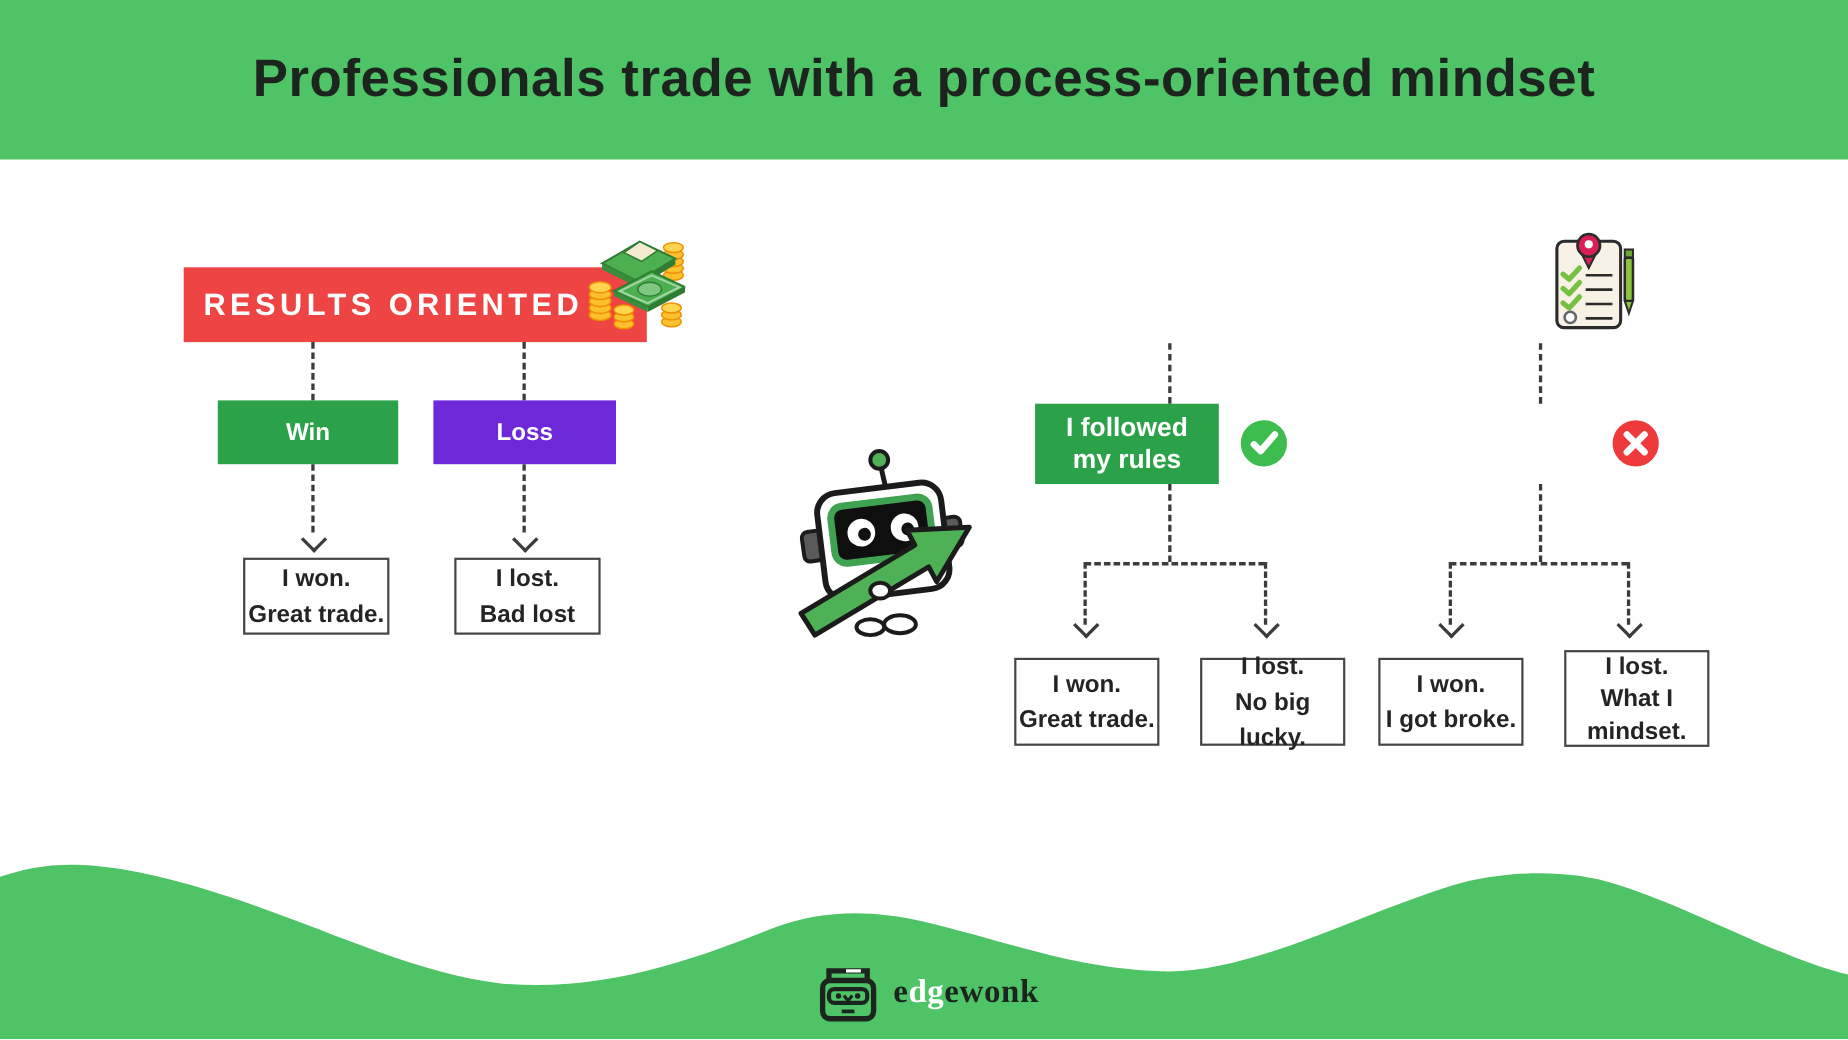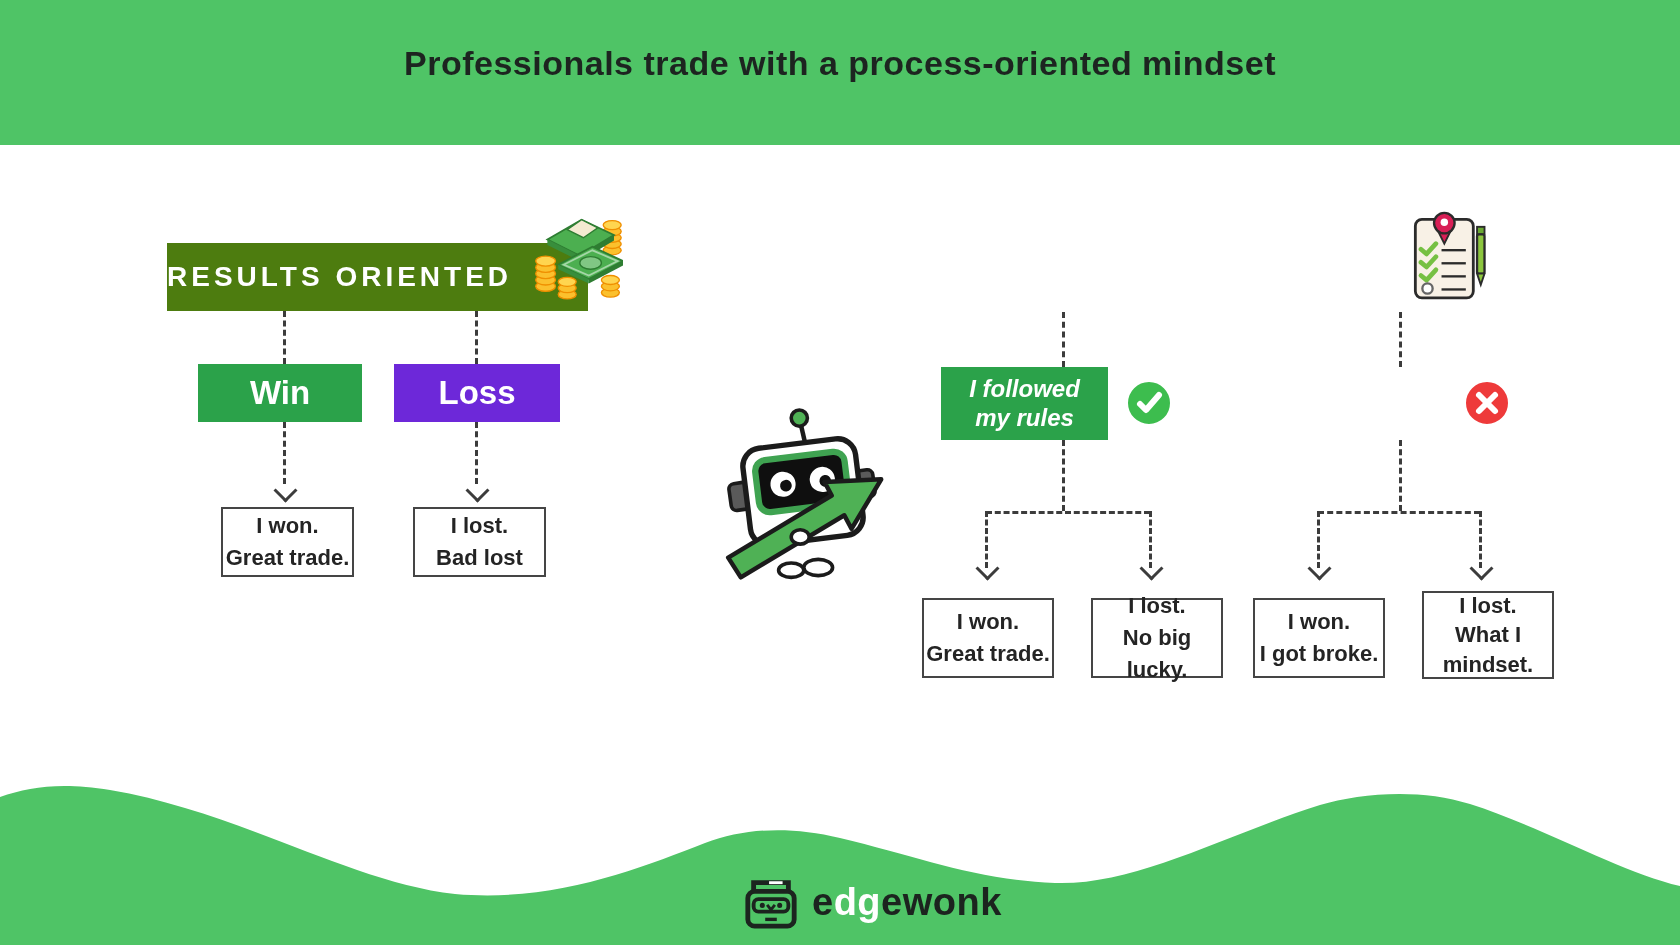--- a/index.html
+++ b/index.html
@@ -4,65 +4,65 @@
 <style>
   html,body{margin:0;padding:0;background:#ffffff;}
   #stage{
     position:relative;width:1680px;height:945px;overflow:hidden;
     background:#ffffff;font-family:"Liberation Sans",sans-serif;
   }
   
   .header-band{position:absolute;left:0;top:0;width:1680px;height:145px;background:#4fc466;}
   .main-title{
     position:absolute;left:0;top:44px;width:1680px;text-align:center;
-    font-size:34px;font-weight:bold;color:#1d2420;letter-spacing:0.5px;
+    font-size:48px;font-weight:bold;color:#1d2420;letter-spacing:0.5px;
   }
   
   .banner{
-    position:absolute;height:68px;background:#4d7c0f;color:#ffffff;
-    display:flex;align-items:center;
+    position:absolute;height:68px;background:#ef4444;color:#ffffff;
+    display:flex;align-items:center;justify-content:center;
     font-size:28px;font-weight:bold;letter-spacing:4px;white-space:nowrap;
   }
   .banner-left{left:167px;top:243px;width:421px;padding-right:40px;box-sizing:border-box;}
   .banner-right{left:1008px;top:244px;width:457px;padding-right:50px;box-sizing:border-box;}
   
   .vline{position:absolute;width:0;border-left:3px dashed #3c3c3c;}
   .hline{position:absolute;height:0;border-top:3px dashed #3c3c3c;}
   .ahead{
     position:absolute;width:14px;height:14px;
     border-right:3px solid #3c3c3c;border-bottom:3px solid #3c3c3c;
     transform:rotate(45deg);
   }
   
   .cbox{
     position:absolute;color:#ffffff;font-weight:bold;text-align:center;
     display:flex;flex-direction:column;align-items:center;justify-content:center;
   }
-  .cbox.small{height:58px;font-size:33px;}
+  .cbox.small{height:58px;font-size:22px;}
   .cbox.tall{height:73px;font-size:24px;line-height:1.2;}
   .bg-green{background:#2ba24a;}
   .bg-red{background:#6d28d9;}
   
   .obox{
     position:absolute;background:#ffffff;border:2px solid #454545;color:#242424;
     font-weight:bold;font-size:22px;line-height:1.45;text-align:center;
     display:flex;flex-direction:column;align-items:center;justify-content:center;
   }
   
   .badge{
     position:absolute;width:50px;height:50px;border-radius:50%;
     border:4px solid #ffffff;box-sizing:border-box;
     display:flex;align-items:center;justify-content:center;
   }
   .badge-check{background:#3dbd4e;}
   .badge-cross{background:#ee3a3a;}
   
   .wave-svg{position:absolute;left:0;top:700px;}
   .logo{position:absolute;left:740px;top:874px;display:flex;align-items:center;}
-  .logo-text{font-size:38px;font-weight:bold;color:#1c241f;margin-left:10px;letter-spacing:0.5px;}
+  .logo-text{font-size:30px;font-weight:bold;color:#1c241f;margin-left:10px;letter-spacing:0.5px;font-family:Liberation Serif, serif;}
   .logo-text .lt-light{color:#ffffff;}
   .icon-abs{position:absolute;}
 </style>
 </head>
 <body>
 
 <div id="stage">
 
   <div class="header-band"></div>
   <div class="main-title">Professionals trade with a process-oriented mindset</div>
@@ -179,21 +179,21 @@
     <line x1="38" y1="91" x2="64" y2="91" stroke="#2b2b2b" stroke-width="2.5"></line>
 
     <rect x="76" y="24" width="8" height="8" fill="#6aa832" stroke="#2b2b2b" stroke-width="2"></rect>
     <rect x="76" y="32" width="8" height="42" rx="2" fill="#8cc63e" stroke="#2b2b2b" stroke-width="2.5"></rect>
     <polygon points="76,74 84,74 80,86" fill="#8cc63e" stroke="#2b2b2b" stroke-width="2"></polygon>
   </svg>
 
   <div class="vline" style="left:1062px;top:312px;height:55px;"></div>
   <div class="vline" style="left:1399px;top:312px;height:55px;"></div>
 
-  <div class="cbox tall bg-green" style="left:941px;top:367px;width:167px;font-style:italic;">
+  <div class="cbox tall bg-green" style="left:941px;top:367px;width:167px;">
     <div>I followed</div>
     <div>my rules</div>
   </div>
 
   <div class="badge badge-check" style="left:1124px;top:378px;">
     <svg width="30" height="30" viewBox="0 0 30 30">
       <polyline points="6,16 12,22 25,7" fill="none" stroke="#ffffff" stroke-width="6" stroke-linecap="round" stroke-linejoin="round"></polyline>
     </svg>
   </div>
   <div class="badge badge-cross" style="left:1462px;top:378px;">

